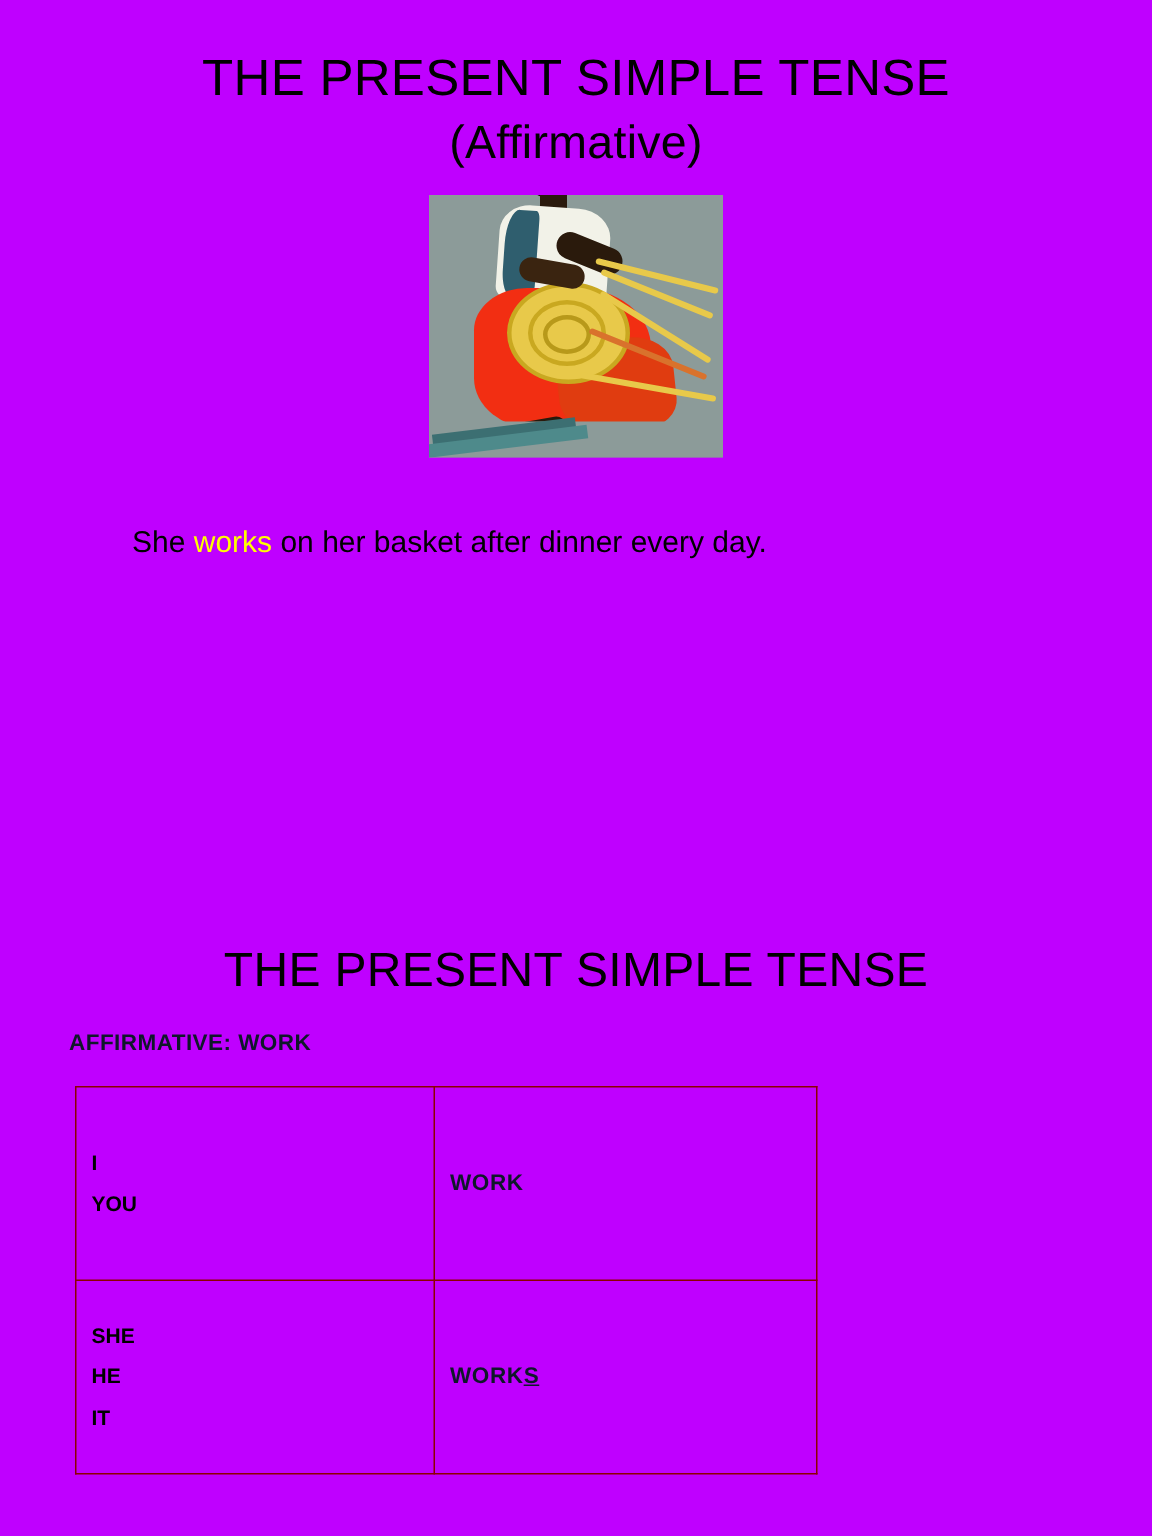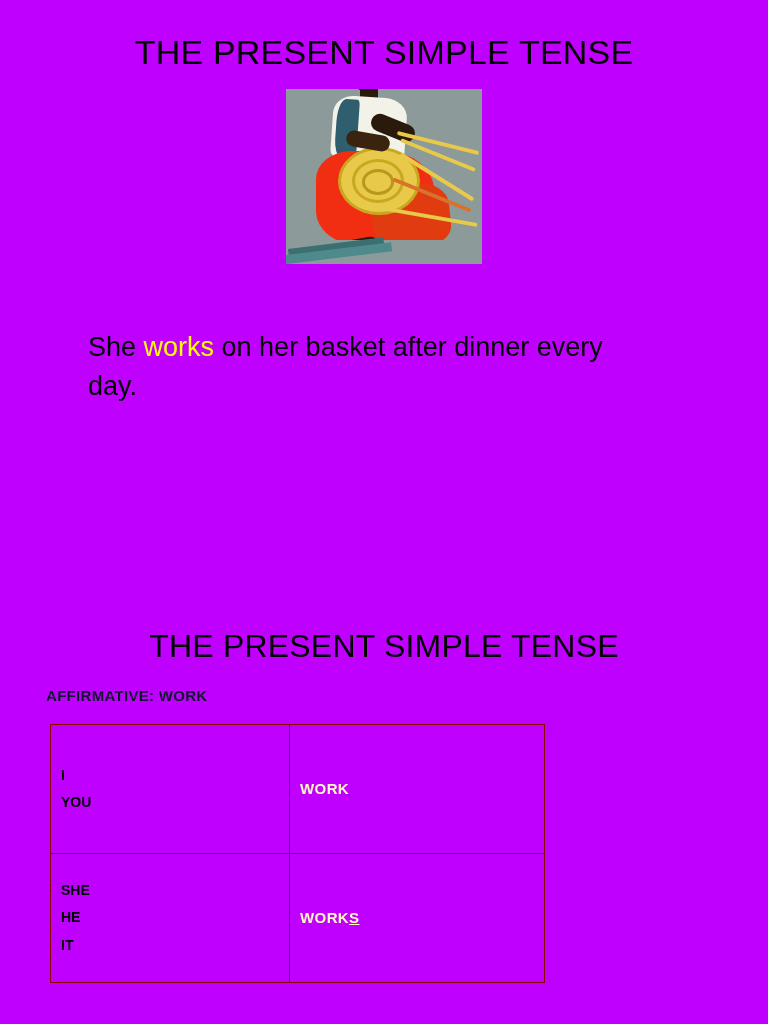--- a/index.html
+++ b/index.html
@@ -200,23 +200,23 @@
     left: 52px;
     top: 150px;
     width: 40px;
     height: 14px;
     background: #2A1A0C;
     border-radius: 8px;
     transform: rotate(-10deg);
   }
 
   .sentence {
-    margin: 64px 0 0 88px;
+    margin: 43px 0 0 88px;
     width: 540px;
-    font-size: 27px;
+    font-size: 20px;
     color: #000000;
     line-height: 1.45;
   }
   .hl-yellow { color: #FFFF00; }
 
   
   .slide-two {
     position: absolute;
     left: 0;
     top: 600px;
@@ -248,36 +248,37 @@
     vertical-align: middle;
     padding: 12px 0 12px 10px;
     font-size: 14px;
     font-weight: bold;
     color: #000000;
     line-height: 1.95;
   }
   .conj-table td.col-pronoun { width: 228px; height: 104px; }
   .conj-table td.col-verb    { width: 244px; }
   .verb-cell {
-    color: #fef9c3;
+    color: #0f172a;
     font-size: 15px;
     font-weight: bold;
     letter-spacing: 0.4px;
     text-align: center;
   }
   .verb-cell .und { text-decoration: underline; }
   .pronoun-line { display: block; }
 </style>
 </head>
 <body>
 
 <div class="slide-one">
 
   <div class="title-block">
     <div class="title-line">THE PRESENT SIMPLE TENSE</div>
+    <div class="title-line sub">(Affirmative)</div>
   </div>
 
   <div class="picture-wrap">
     <div class="picture">
 
       <div class="pic-head"></div>
       <div class="pic-neck"></div>
       <div class="pic-shirt"></div>
       <div class="pic-shirt-shadow"></div>
       <div class="pic-skirt"></div>

